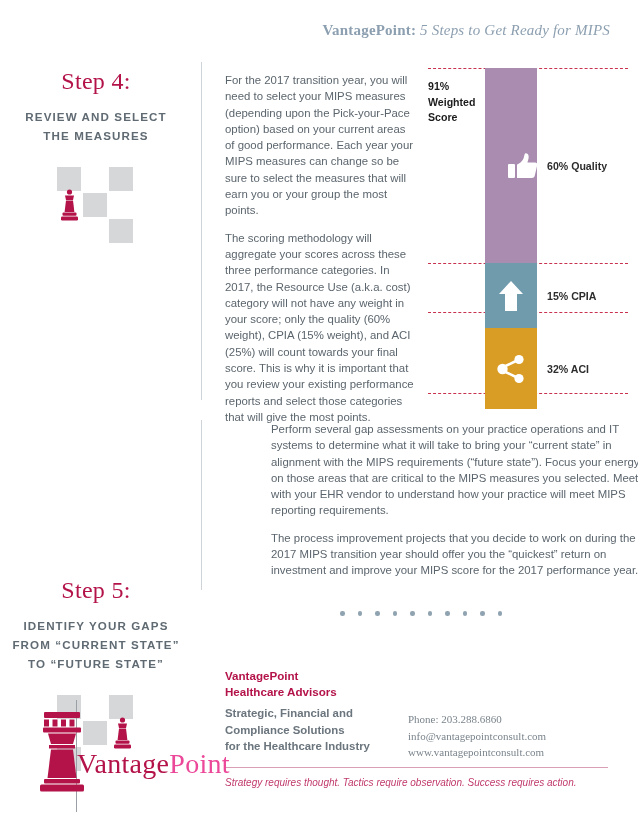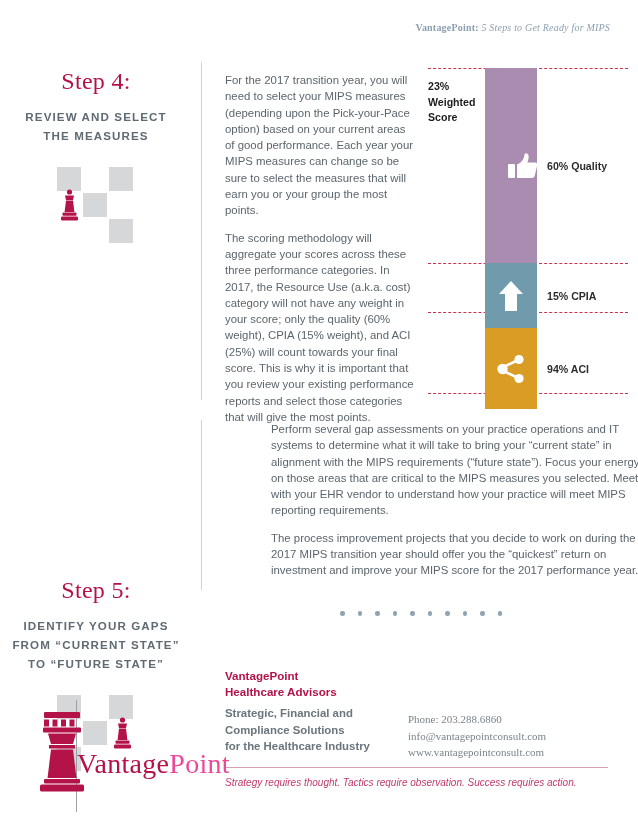--- a/index.html
+++ b/index.html
@@ -12,21 +12,21 @@
     position: relative;
     overflow: hidden;
   }
 
   
   .doc-header {
     position: absolute;
     top: 22px;
     right: 28px;
     font-family: "Liberation Serif", serif;
-    font-size: 10px;
+    font-size: 15px;
     color: #8c9fb0;
     letter-spacing: .2px;
     white-space: nowrap;
   }
   .doc-header .hdr-brand { font-weight: bold; }
   .doc-header .hdr-sub { font-style: italic; }
 
   
   .step-block { position: absolute; }
 
@@ -236,21 +236,21 @@
 </div>
 
 <div class="chart" style="left:428px; top:68px; width:200px; height:325px;">
 
   <div class="chart-dash" style="top:0px;"></div>
   <div class="chart-dash" style="top:195px;"></div>
   <div class="chart-dash" style="top:243.75px;"></div>
   <div class="chart-dash" style="top:325px;"></div>
 
   <div class="chart-total" style="left:0px; top:11px;">
-    <div>23%</div>
+    <div>91%</div>
     <div>Weighted</div>
     <div>Score</div>
   </div>
 
   <div class="chart-bar" style="left:57px; top:0px;">
 
     <div class="seg" style="height:195px; background:#a98cb0;padding-left:23px;">
       <span>
         <svg width="30" height="28" viewBox="0 0 30 28" fill="#ffffff">
           <rect x="0" y="12" width="7" height="14" rx="1"></rect>
@@ -272,21 +272,21 @@
     <div class="seg" style="height:81.25px; background:#d99c24;">
       <span>
         <svg width="30" height="30" viewBox="0 0 30 30" fill="#ffffff" stroke="#ffffff">
           <circle cx="23" cy="5.5" r="4.6" stroke="none"></circle>
           <circle cx="23" cy="24.5" r="4.6" stroke="none"></circle>
           <circle cx="6.5" cy="15" r="5.2" stroke="none"></circle>
           <line x1="8.5" y1="12.5" x2="21" y2="6.5" stroke-width="2.6"></line>
           <line x1="8.5" y1="17.5" x2="21" y2="23.5" stroke-width="2.6"></line>
         </svg>
       </span>
-      <span class="seg-label">94% ACI</span>
+      <span class="seg-label">32% ACI</span>
     </div>
 
   </div>
 </div>
 
 <div class="vrule" style="left:201px; top:420px; height:170px;"></div>
 
 <div class="step-block step-left" style="left:0px; top:422px;">
   <div class="step-title">Step 5:</div>
   <div class="step-subtitle">

